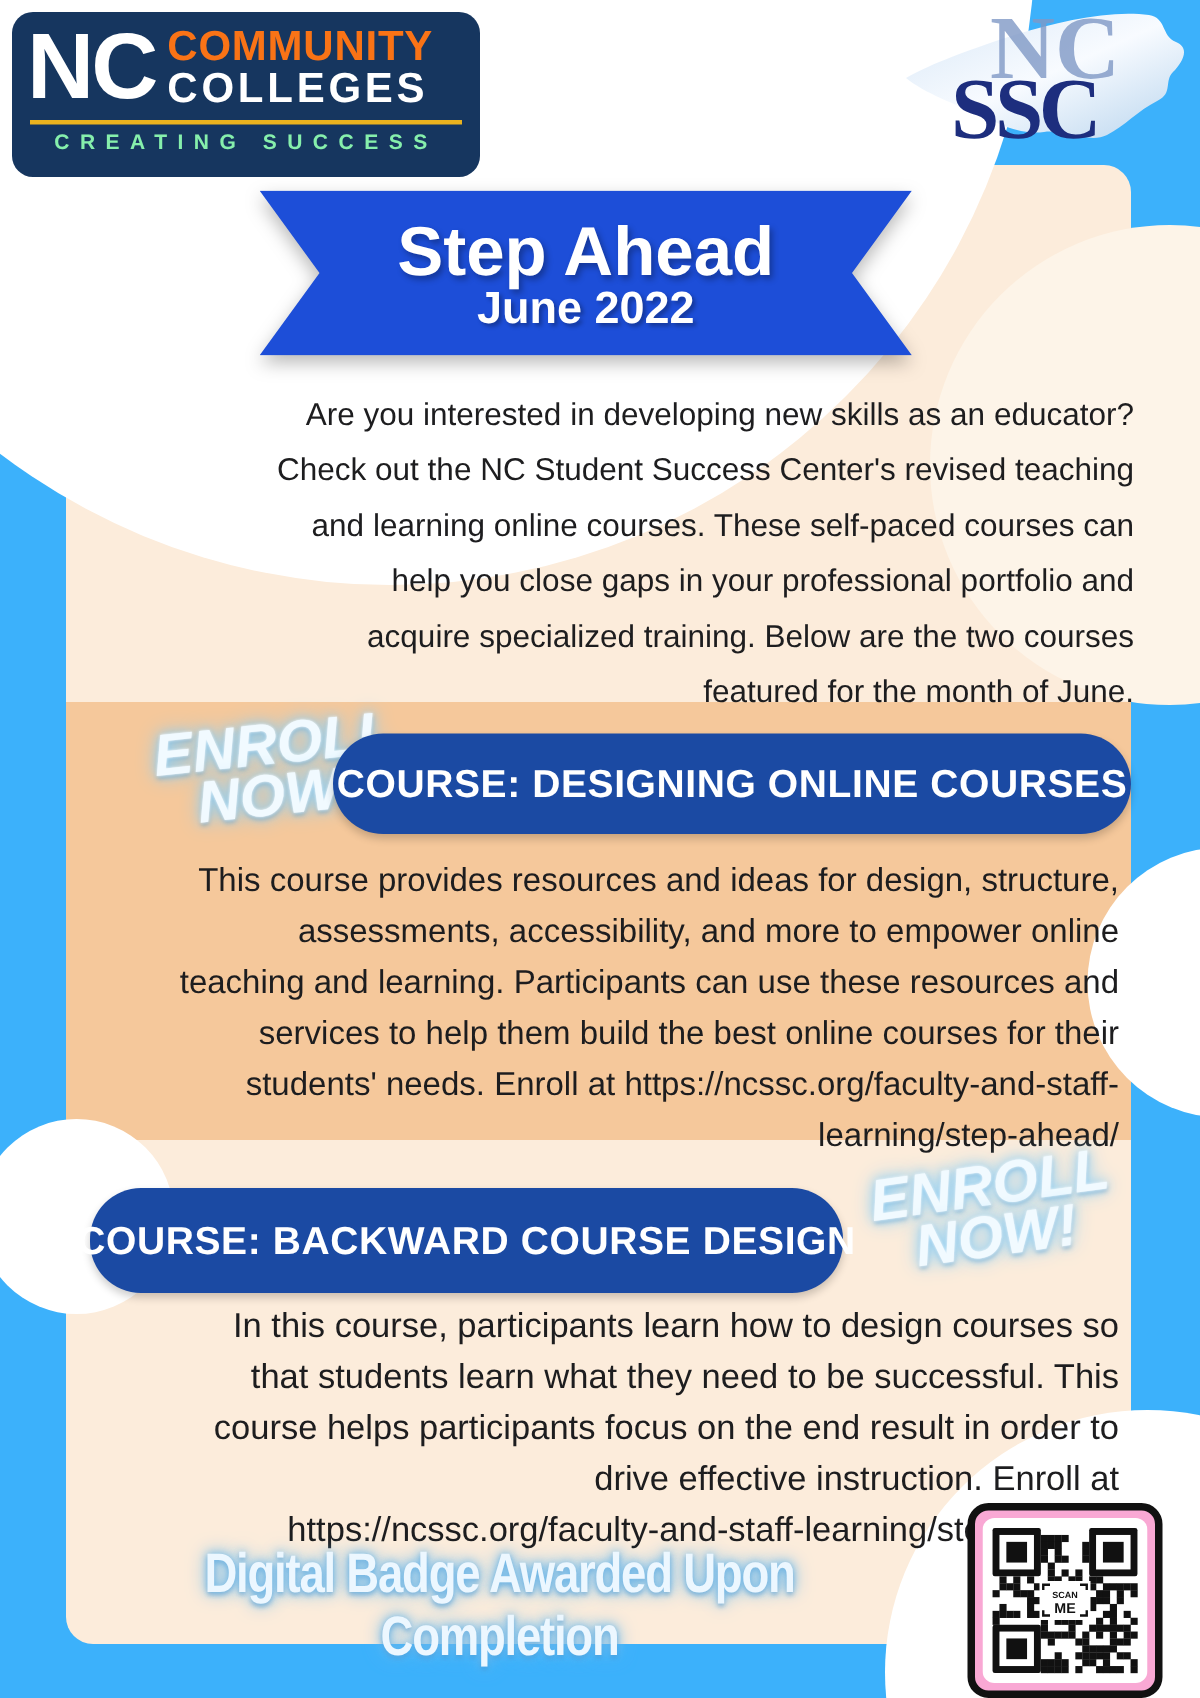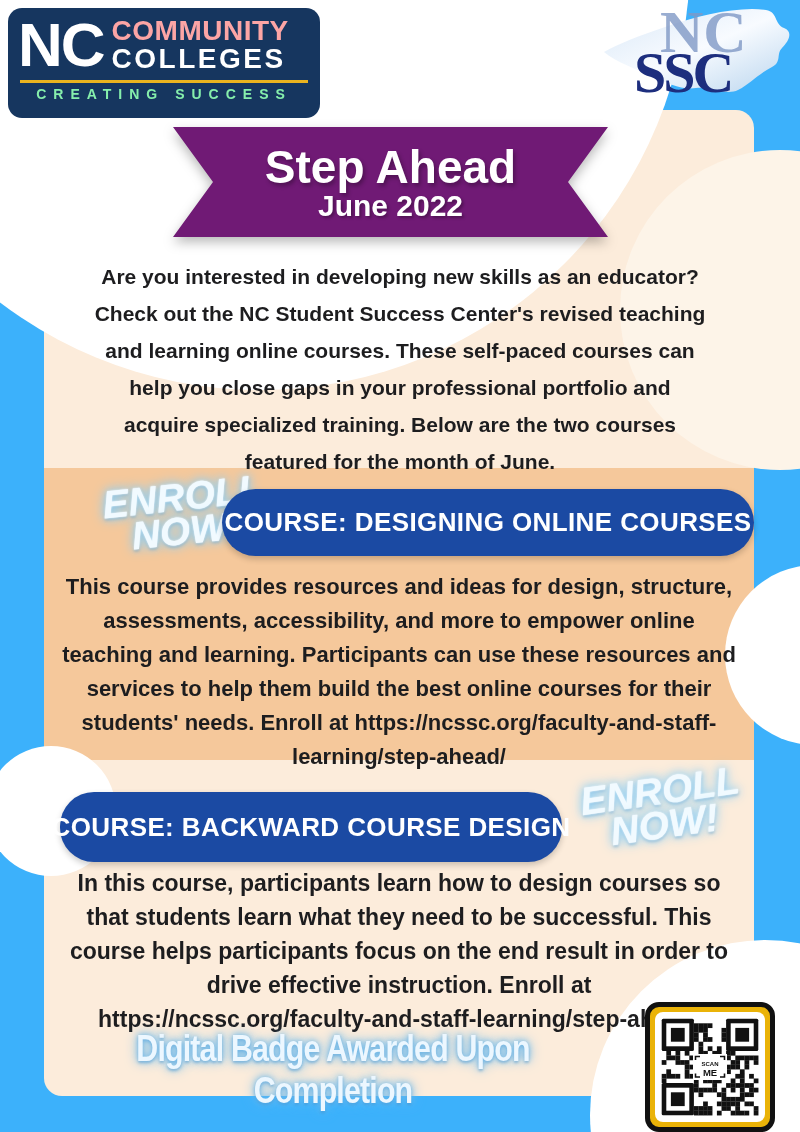--- a/index.html
+++ b/index.html
@@ -17,59 +17,59 @@
   .circle-right{left:725px;top:565px;width:180px;height:180px;background:#ffffff;z-index:4;}
   .circle-bottomright{left:590px;top:940px;width:350px;height:350px;background:#ffffff;z-index:4;}
   .circle-leftmid{left:-14px;top:746px;width:130px;height:130px;background:#ffffff;z-index:4;}
   .orange-band{left:44px;top:468px;width:710px;height:292px;background:#f5c89b;z-index:3;}
   
   .ncc-logo{left:8px;top:8px;width:312px;height:110px;background:#16365f;border-radius:14px;z-index:6;
     display:flex;flex-direction:column;justify-content:flex-start;padding:8px 10px;box-sizing:border-box;}
   .ncc-top{display:flex;align-items:center;gap:8px;}
   .ncc-nc{color:#fff;font-weight:bold;font-size:62px;line-height:0.95;letter-spacing:-2px;}
   .ncc-col{display:flex;flex-direction:column;justify-content:center;}
-  .ncc-line1{color:#fca5a5;font-weight:bold;font-size:28px;line-height:1.02;letter-spacing:0.5px;}
+  .ncc-line1{color:#f97316;font-weight:bold;font-size:28px;line-height:1.02;letter-spacing:0.5px;}
   .ncc-line2{color:#ffffff;font-weight:bold;font-size:28px;line-height:1.02;letter-spacing:2.5px;}
   .ncc-rule{border-top:3px solid #eab31f;margin:5px 2px 3px 2px;}
   .ncc-tagline{color:#86efac;font-weight:bold;font-size:14px;letter-spacing:7px;text-align:center;}
   
   .ncssc-logo{left:598px;top:0px;width:200px;height:108px;z-index:6;}
   
   .ribbon{left:173px;top:127px;width:435px;height:110px;z-index:6;
     filter:drop-shadow(0 5px 6px rgba(0,0,0,0.28));}
-  .ribbon-shape{width:100%;height:100%;background:#701a75;
+  .ribbon-shape{width:100%;height:100%;background:#1d4ed8;
     clip-path:polygon(0 0,100% 0,calc(100% - 40px) 50%,100% 100%,0 100%,40px 50%);
     display:flex;flex-direction:column;align-items:center;justify-content:center;}
   .ribbon-title{color:#fff;font-weight:bold;font-size:46px;line-height:1.05;
     text-shadow:2px 3px 4px rgba(0,0,0,0.3);}
   .ribbon-subtitle{color:#fff;font-weight:bold;font-size:30px;line-height:1.0;
     text-shadow:2px 2px 3px rgba(0,0,0,0.3);}
   
-  .paragraph{white-space:pre-line;text-align:center;color:#1d1d1f;font-weight:bold;z-index:5;}
+  .paragraph{white-space:pre-line;text-align:right;color:#1d1d1f;font-weight:normal;z-index:5;}
   .intro-text{left:44px;top:258px;width:712px;font-size:21px;line-height:37px;}
   .course1-body{left:52px;top:570px;width:694px;font-size:22px;line-height:34px;}
   .course2-body{left:52px;top:866px;width:694px;font-size:23px;line-height:34px;}
   
   .pill{background:#1b4aa3;border-radius:34px;display:flex;align-items:center;justify-content:center;
     z-index:5;box-shadow:0 3px 6px rgba(0,0,0,0.2);cursor:pointer;}
   .pill-label{color:#fff;font-weight:bold;font-size:26px;letter-spacing:0.4px;white-space:nowrap;}
   .pill-course1{left:222px;top:489px;width:532px;height:67px;}
   .pill-course2{left:60px;top:792px;width:502px;height:70px;}
   
   .enroll{z-index:5;text-align:center;font-weight:bold;font-style:italic;line-height:0.88;
     color:#f1faff;cursor:pointer;
     text-shadow:0 0 2px #ffffff,0 0 8px #8fd0f6,0 0 14px #8fd0f6,0 2px 3px rgba(40,110,170,0.45);}
   .enroll-1{left:104px;top:480px;width:160px;font-size:39px;transform:rotate(-6deg);}
   .enroll-2{left:582px;top:774px;width:160px;font-size:39px;transform:rotate(-8deg);}
   
   .badge-text{left:40px;top:1028px;width:586px;z-index:5;text-align:center;
     font-size:37px;font-weight:bold;color:#ecf7ff;letter-spacing:-1px;
     transform:scaleX(0.82);transform-origin:50% 50%;
     text-shadow:0 0 7px #6ab8ec,0 0 14px #6ab8ec,0 2px 3px rgba(50,120,180,0.45);}
-  .qr{left:645px;top:1002px;width:110px;height:110px;z-index:6;background:#eab308;
+  .qr{left:645px;top:1002px;width:110px;height:110px;z-index:6;background:#f9a8d4;
     border:5px solid #111;border-radius:14px;padding:5px;cursor:pointer;text-align:center;}
   .qr svg{display:block;width:110px;height:110px;}
 </style>
 </head>
 <body>
 
 <div id="canvas">
 
   <div class="abs peach-area"></div>
   <div class="abs circle circle-top"></div>

